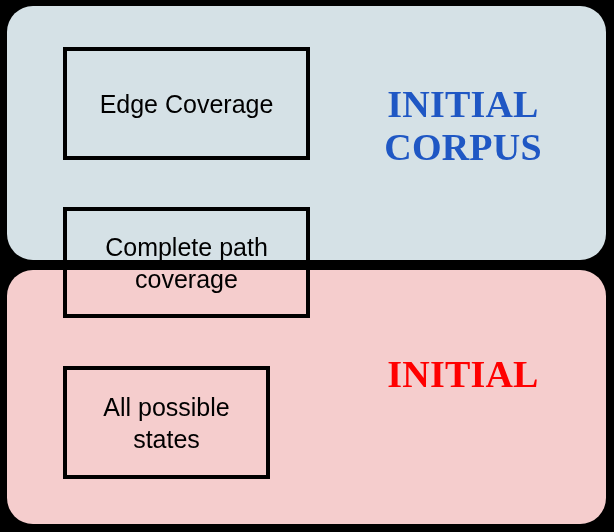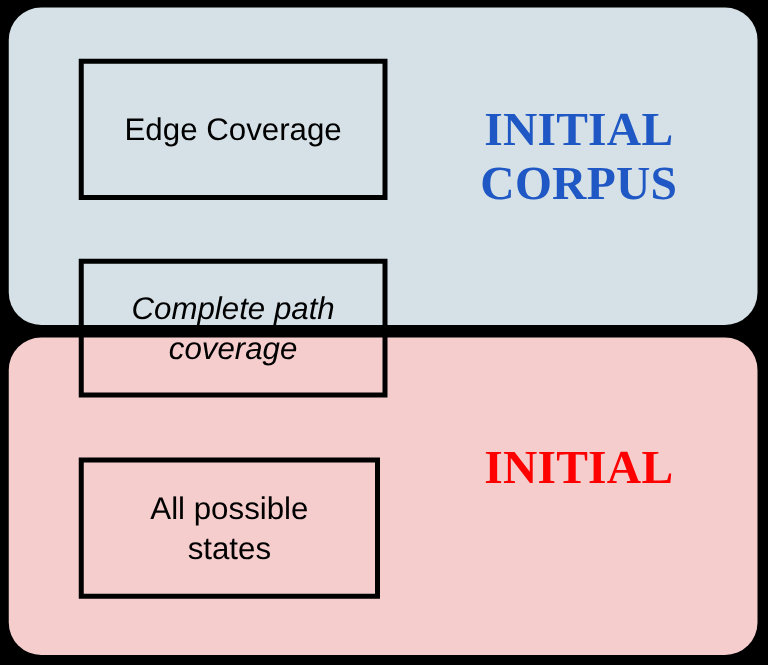--- a/index.html
+++ b/index.html
@@ -94,21 +94,21 @@
   }
   #box-complete-path-coverage {
     left: 63px;
     top: 207px;
     width: 247px;
     height: 111px;
   }
   #box-all-possible-states {
     left: 63px;
     top: 366px;
-    width: 241px;
+    width: 207px;
     height: 113px;
   }
 
   
   #box-complete-path-coverage {
     background: transparent;
   }
 </style>
 </head>
 <body>
@@ -122,21 +122,21 @@
   <div id="label-initial-corpus" class="region-label" style="color: rgb(31, 87, 196);">INITIAL
 CORPUS</div>
 
   <div id="label-fuzzer" class="region-label" style="color: rgb(255, 0, 0);">INITIAL</div>
 
   <div id="box-edge-coverage" class="inner-box" style="border-color: rgb(0, 0, 0);">
     <span class="inner-box-label" style="color: rgb(0, 0, 0);">Edge Coverage</span>
   </div>
 
   <div id="box-complete-path-coverage" class="inner-box" style="border-color: rgb(0, 0, 0);">
-    <span class="inner-box-label" style="color: rgb(0, 0, 0); font-style: italic;">Complete path
+    <span class="inner-box-label" style="color: rgb(0, 0, 0);">Complete path
 coverage</span>
   </div>
 
   <div id="box-all-possible-states" class="inner-box" style="border-color: rgb(0, 0, 0);">
     <span class="inner-box-label" style="color: rgb(0, 0, 0);">All possible
 states</span>
   </div>
 
 </div>
 

